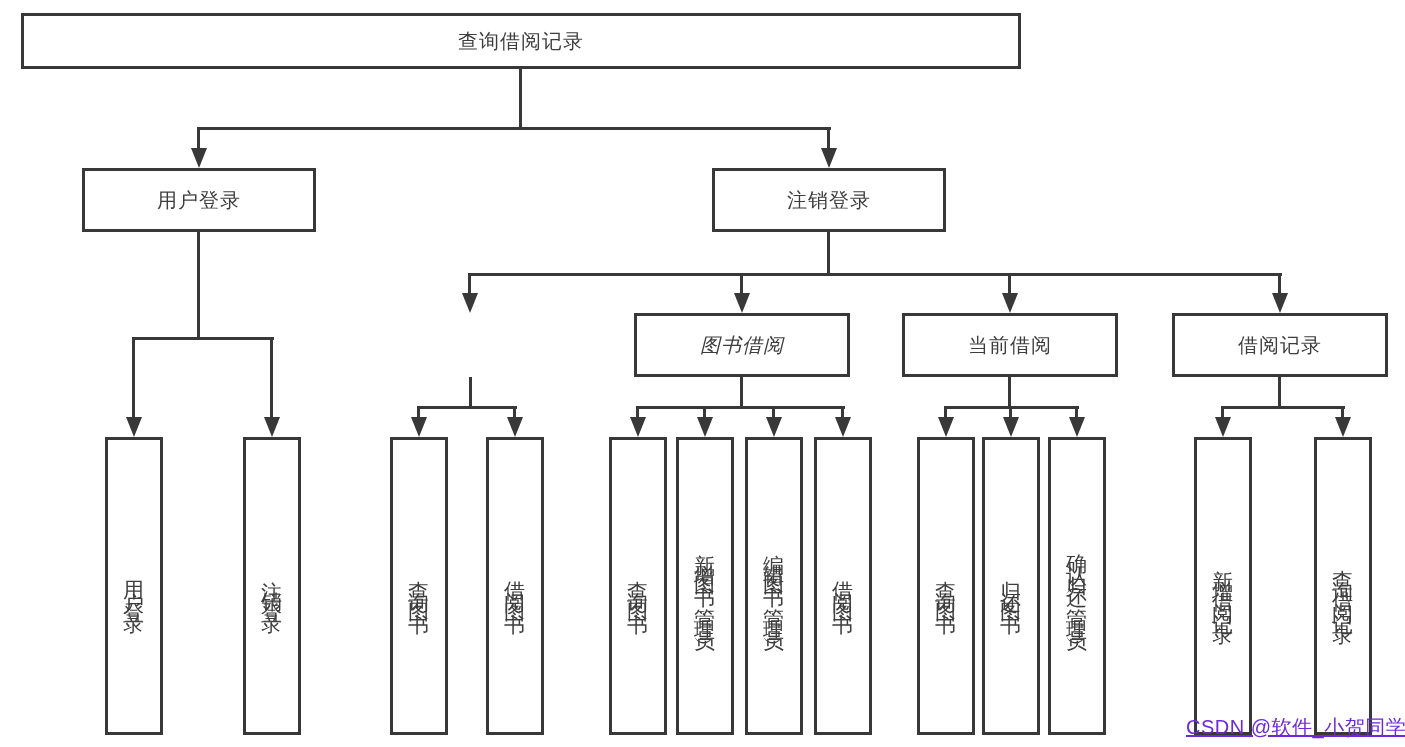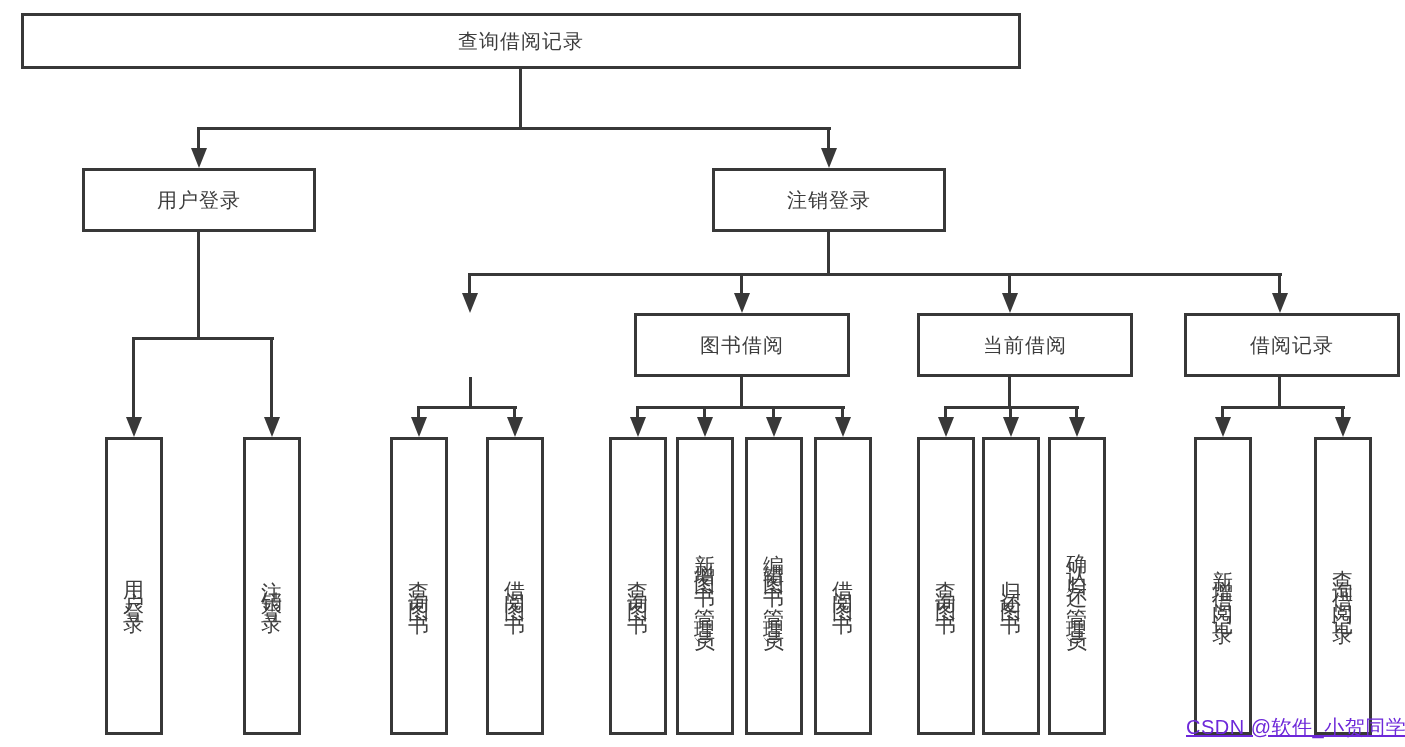--- a/index.html
+++ b/index.html
@@ -63,27 +63,27 @@
     <span>查询借阅记录</span>
   </div>
 
   <div class="node" style="left:82px; top:168px; width:234px; height:64px;">
     <span>用户登录</span>
   </div>
   <div class="node" style="left:712px; top:168px; width:234px; height:64px;">
     <span>注销登录</span>
   </div>
 
-  <div class="node" style="left:634px; top:313px; width:216px; height:64px;">
+  <div class="node" style="left:634px; top:313px; width:216px; height:64px;font-style:italic;">
     <span>图书借阅</span>
   </div>
-  <div class="node" style="left:902px; top:313px; width:216px; height:64px;margin-left:15px;">
+  <div class="node" style="left:902px; top:313px; width:216px; height:64px;">
     <span>当前借阅</span>
   </div>
-  <div class="node" style="left:1172px; top:313px; width:216px; height:64px;margin-left:12px;">
+  <div class="node" style="left:1172px; top:313px; width:216px; height:64px;">
     <span>借阅记录</span>
   </div>
 
   <div class="node leaf" style="left:105px; top:437px; width:58px; height:298px;">
     <span class="vtext">用户登录</span>
   </div>
   <div class="node leaf" style="left:243px; top:437px; width:58px; height:298px;">
     <span class="vtext">注销登录</span>
   </div>
 

